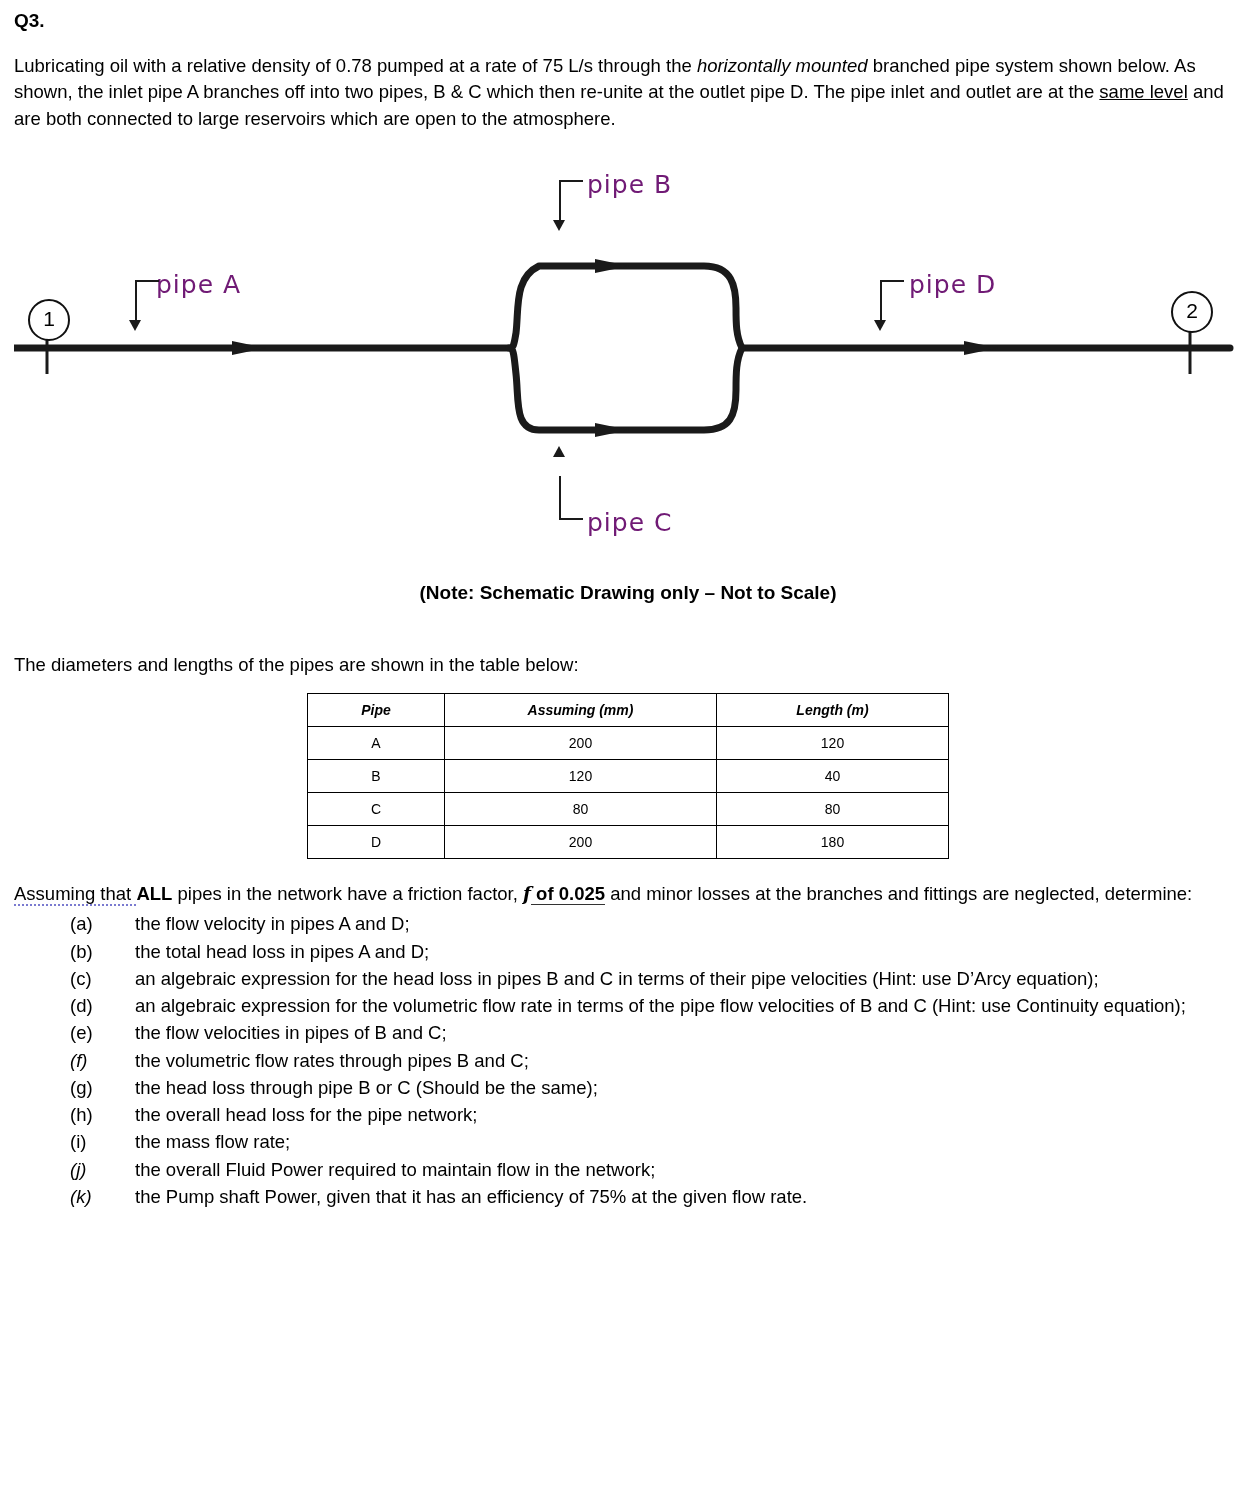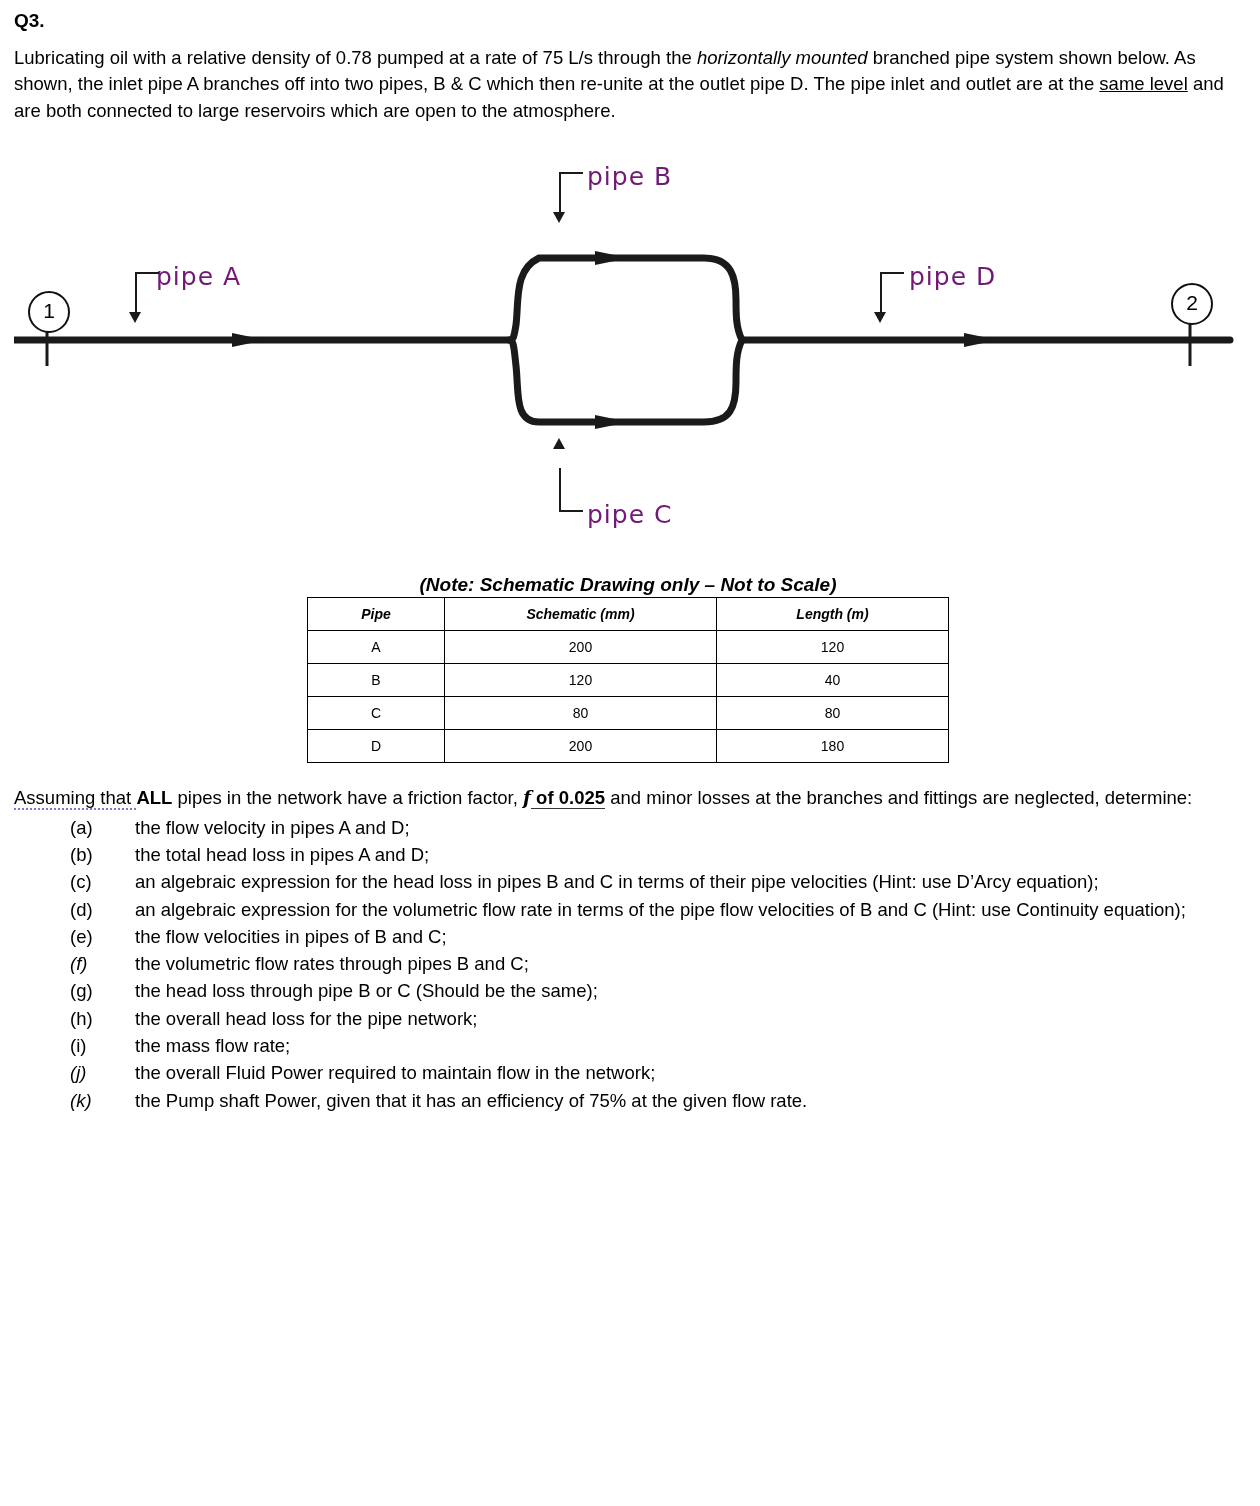--- a/index.html
+++ b/index.html
@@ -17,21 +17,21 @@
   }
   .page {
     width: 1260px;
     box-sizing: border-box;
     padding: 8px 18px 4px 14px;
     position: relative;
   }
   .q-title {
     font-weight: bold;
     font-size: 19px;
-    margin: 0 0 12px 0;
+    margin: 0 0 20px 0;
     display: flex;
     gap: 10px;
     align-items: baseline;
   }
   .q-title .q-num { white-space: nowrap; }
   .q-title .q-head { text-decoration: underline; }
 
   .intro {
     margin: 0 0 26px 0;
     font-size: 18.5px;
@@ -81,21 +81,20 @@
     border-radius: 50%;
     font-size: 21px;
     text-align: center;
     line-height: 36px;
     background: #fff;
     font-family: "Liberation Sans", sans-serif;
   }
   .note {
     text-align: center;
     font-weight: bold;
-    font-style: italic;
     font-size: 19px;
     margin-top: 2px;
   }
 
   .tbl-lead {
     margin: 48px 0 16px 0;
     font-size: 18.5px;
   }
   table.pipes {
     border-collapse: collapse;
@@ -191,26 +190,27 @@
     <div class="leader" style="left:866px; top:122px; width:22px; height:42px;"></div>
     <div class="arrowdown" style="left:860px; top:162px;"></div>
 
     <div class="fig-label" style="left:573px; top:348px;">pipe C</div>
     <div style="position:absolute; left:545px; top:318px; width:22px; height:42px; border-left:2px solid #1a1a1a; border-bottom:2px solid #1a1a1a;"></div>
     <div class="arrowup" style="left:539px; top:288px;"></div>
   </div>
 
   <div class="note">(Note: Schematic Drawing only – Not to Scale)</div>
 
+  <p class="tbl-lead">The diameters and lengths of the pipes are shown in the table below:</p>
 
   <table class="pipes">
     <thead>
       <tr>
         <th class="c1">Pipe</th>
-        <th class="c2">Schematic (mm)</th>
+        <th class="c2">Assuming (mm)</th>
         <th class="c3">Length (m)</th>
       </tr>
     </thead>
     <tbody>
       <tr>
         <td>A</td>
         <td>200</td>
         <td>120</td>
       </tr>
       <tr>

